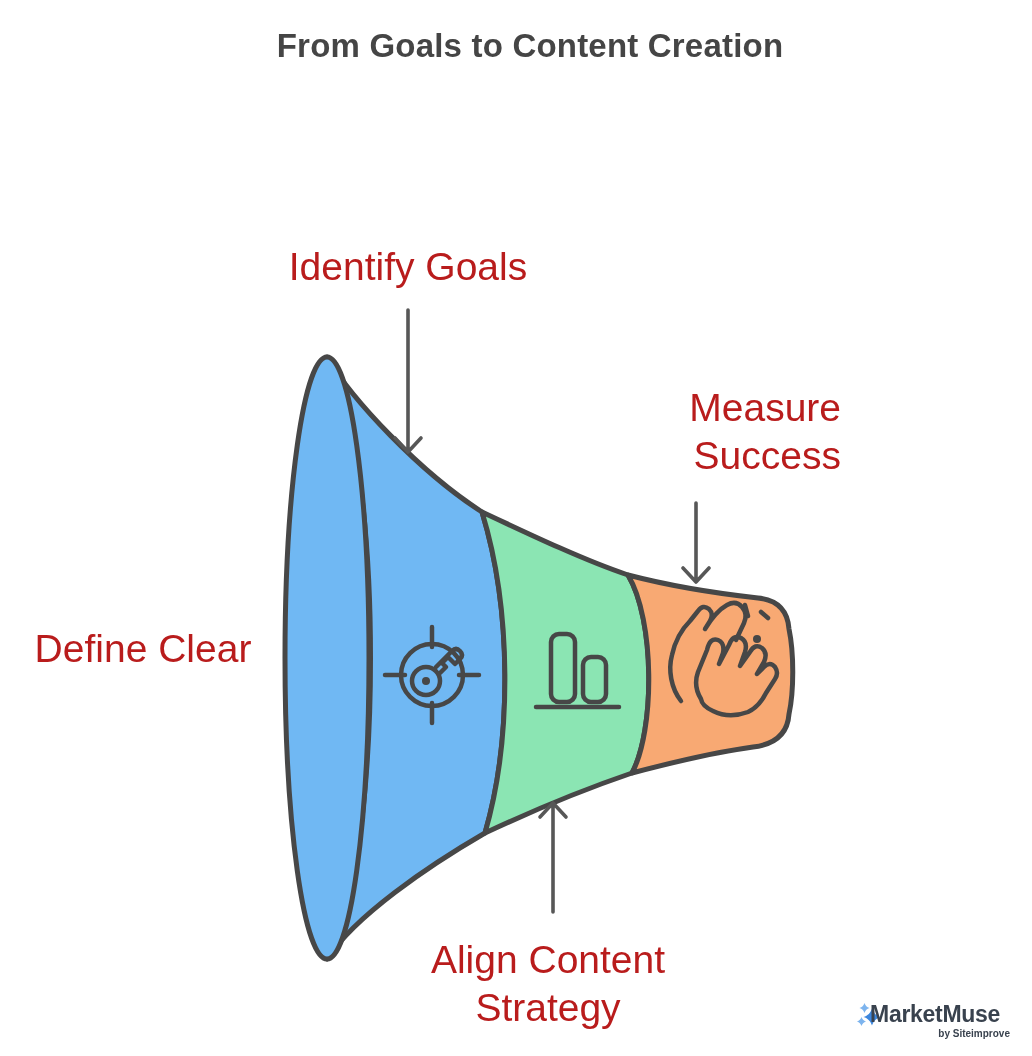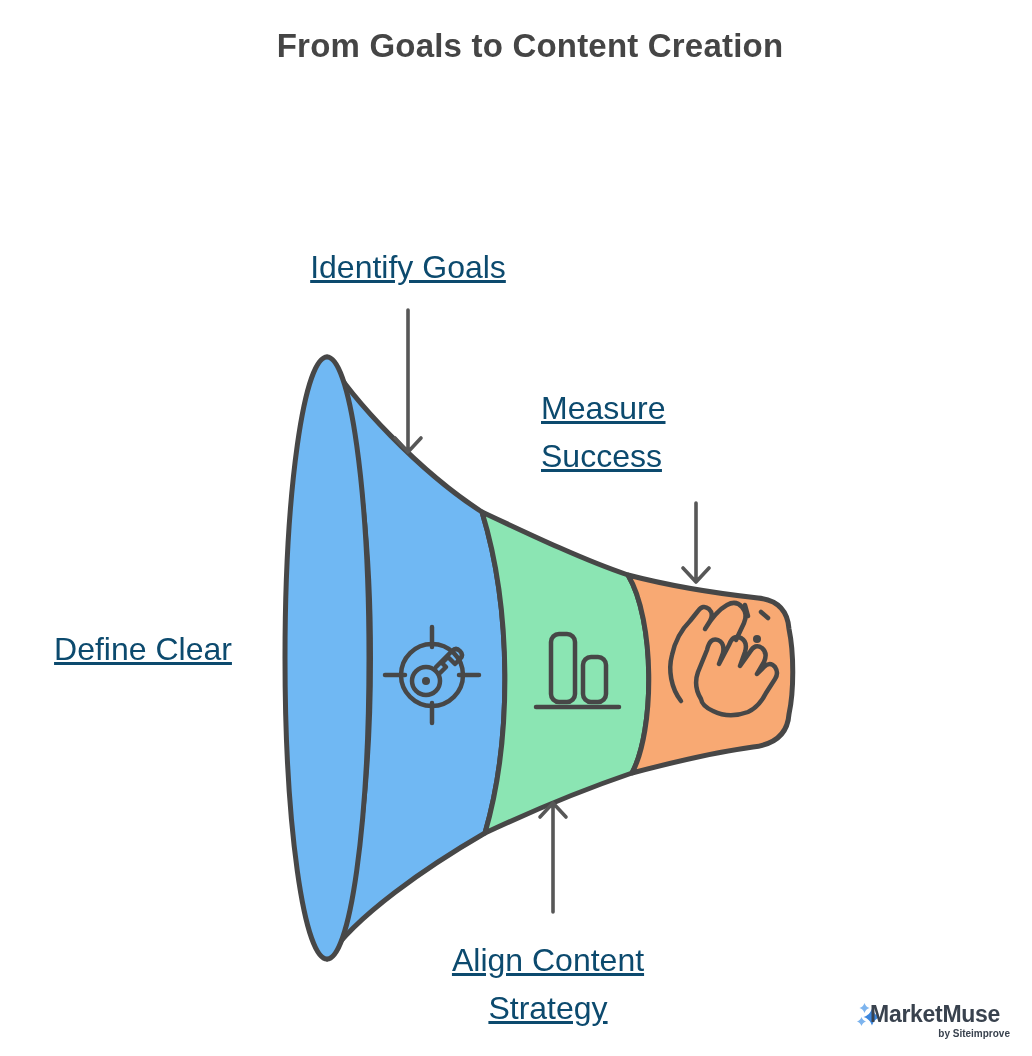--- a/index.html
+++ b/index.html
@@ -1,24 +1,24 @@
 <!DOCTYPE html>
 <html><head>
 <meta charset="utf-8">
 <style>
   html,body{margin:0;padding:0;}
   body{width:1032px;height:1056px;background:#ffffff;font-family:"Liberation Sans",sans-serif;}
   .stage{position:relative;width:1032px;height:1056px;overflow:hidden;background:#ffffff;}
   .diagram-svg{position:absolute;left:0;top:0;}
   .page-title{position:absolute;left:0;top:27px;width:1060px;text-align:center;
       font-size:33px;font-weight:700;color:#454545;letter-spacing:0.2px;}
-  .label{position:absolute;color:#0c4a6e;font-weight:500;font-size:32px;line-height:48px;text-decoration:underline;}
+  .label{position:absolute;color:#b91c1c;font-weight:500;font-size:39px;line-height:48px;}
   .label .line{display:block;}
   .lbl-identify{left:258px;top:243px;width:300px;text-align:center;}
-  .lbl-measure{left:541px;top:384px;width:300px;text-align:left;}
+  .lbl-measure{left:541px;top:384px;width:300px;text-align:right;}
   .lbl-define{left:12px;top:625px;width:262px;text-align:center;}
   .lbl-align{left:398px;top:936px;width:300px;text-align:center;}
   .lbl-effective{left:822px;top:599px;width:210px;text-align:left;}
   .logo-brand{position:absolute;right:32px;top:1001px;font-size:23px;font-weight:700;
       color:#39424e;letter-spacing:-0.3px;}
   .logo-byline{position:absolute;right:22px;top:1028px;font-size:10px;font-weight:700;
       color:#39424e;margin-left:20px;}
   
   .body-path{stroke:#474747;stroke-width:5;stroke-linejoin:round;}
   .icon-stroke{stroke:#474747;stroke-width:4.5;fill:none;stroke-linecap:round;stroke-linejoin:round;}

